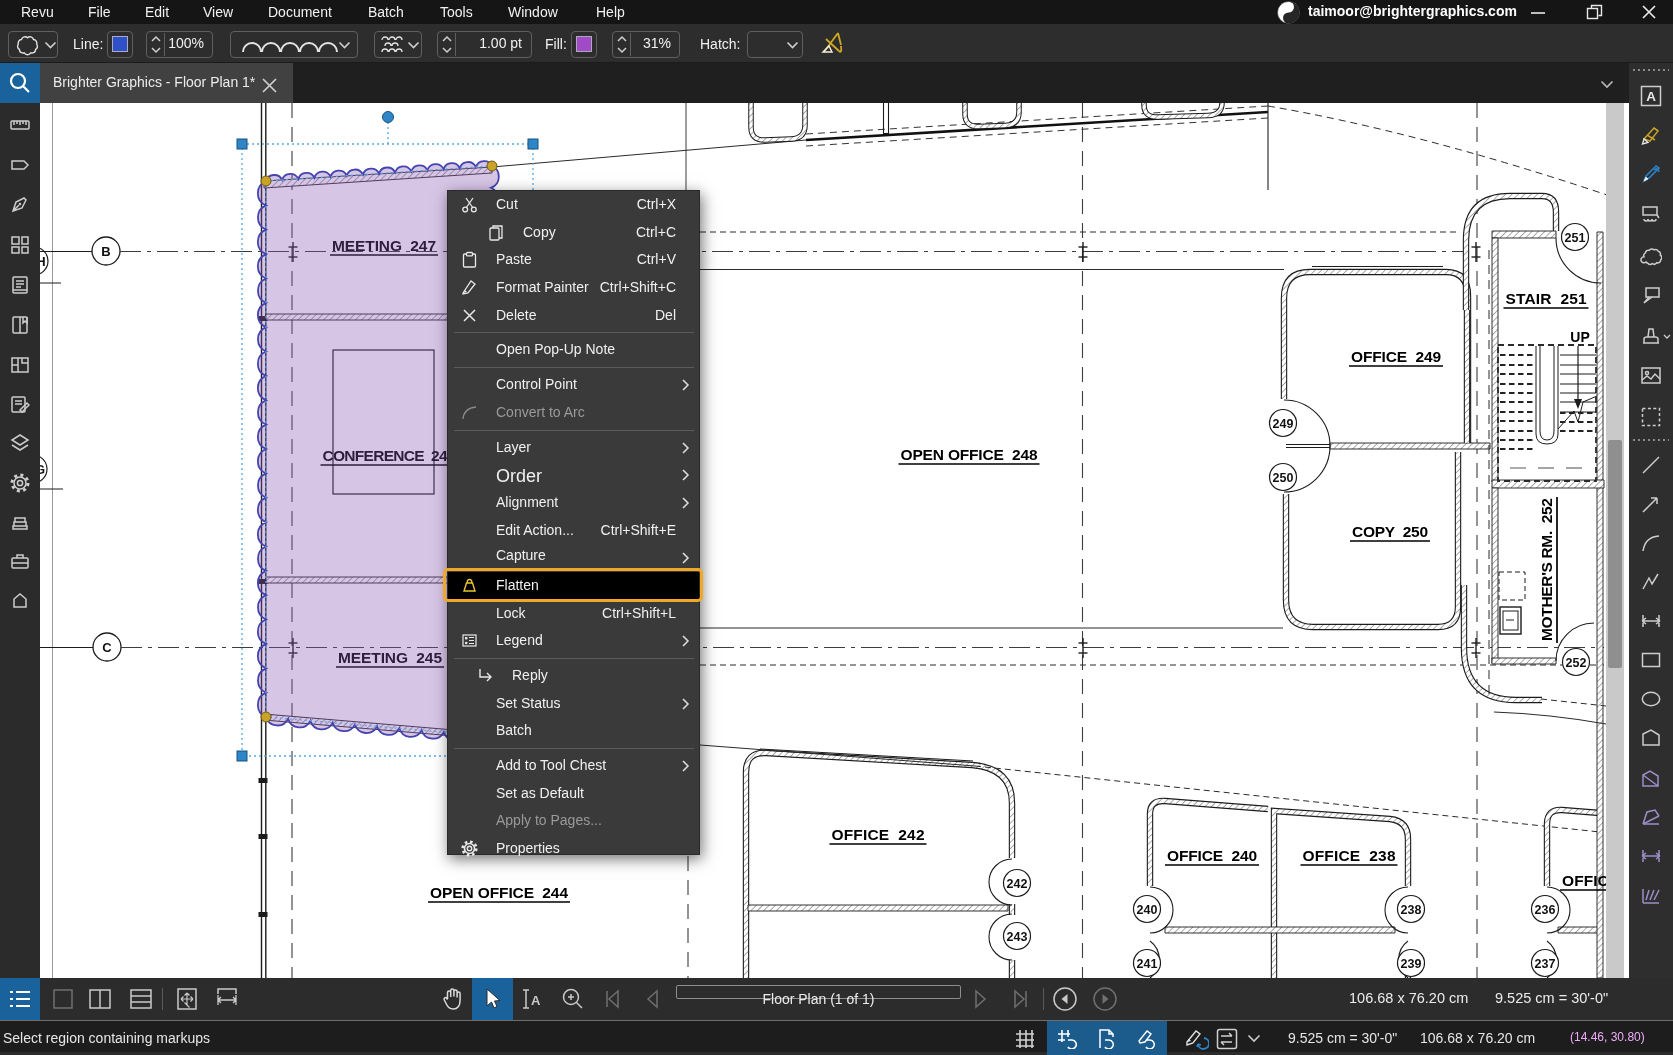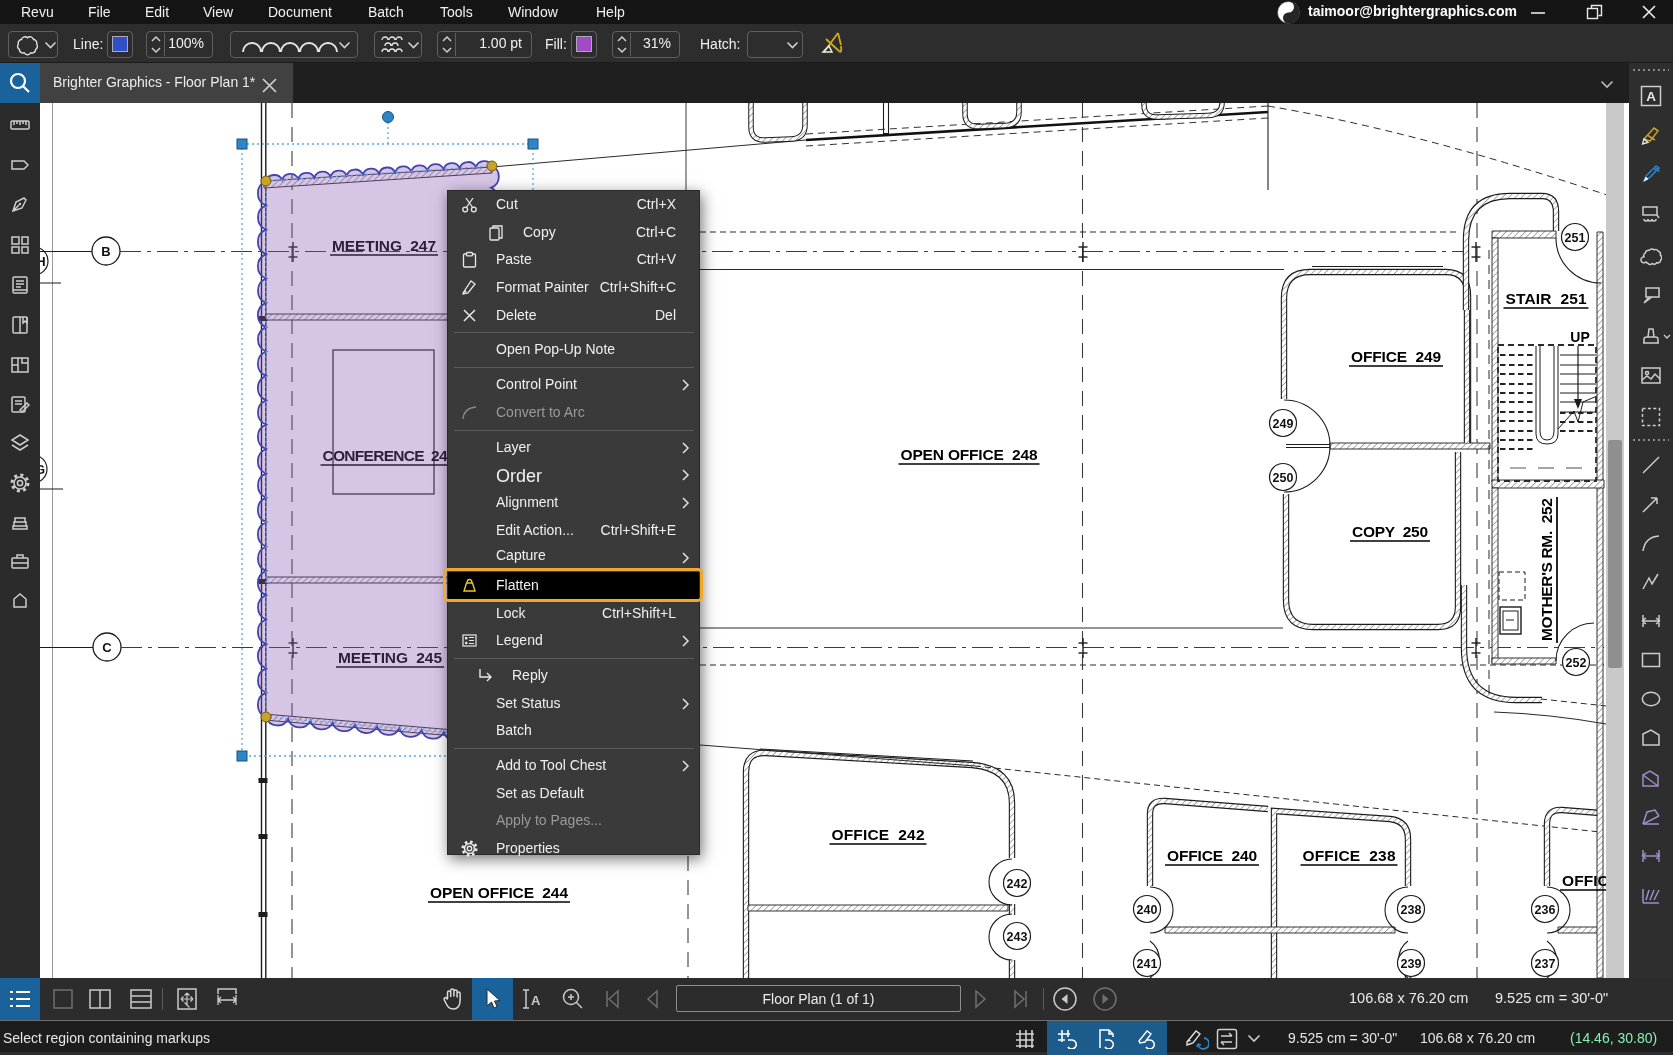--- a/index.html
+++ b/index.html
@@ -543,21 +543,21 @@
         <circle cx="11" cy="11" r="7.5" fill="none" stroke="#c9c9c9" stroke-width="1.5"></circle>
         <line x1="16.5" y1="16.5" x2="22" y2="22" stroke="#c9c9c9" stroke-width="1.5"></line>
         <path d="M8,11 h6 M11,8 v6" fill="none" stroke="#c9c9c9" stroke-width="1.5"></path>
       </svg>
       <svg class="abs" style="left:599px;top:8px;" width="26" height="26" viewBox="0 0 26 26">
         <path d="M8,5 v16 M19,5 l-9,8 l9,8 Z" fill="none" stroke="#6f6f6f" stroke-width="1.5"></path>
       </svg>
       <svg class="abs" style="left:640px;top:8px;" width="26" height="26" viewBox="0 0 26 26">
         <path d="M17,5 l-9,8 l9,8 Z" fill="none" stroke="#6f6f6f" stroke-width="1.5"></path>
       </svg>
-      <div class="abs" style="left:676px;top:7px;width:285px;height:27px;border:1px solid #8e8e8e;border-radius:2px;">
+      <div class="abs" style="left:676px;top:7px;width:285px;height:14px;border:1px solid #8e8e8e;border-radius:2px;">
         <span style="position:absolute;left:0;right:0;top:5px;text-align:center;color:#ececec;font-size:14px;">Floor Plan (1 of 1)</span>
       </div>
       <svg class="abs" style="left:968px;top:8px;" width="26" height="26" viewBox="0 0 26 26">
         <path d="M8,5 l9,8 l-9,8 Z" fill="none" stroke="#6f6f6f" stroke-width="1.5"></path>
       </svg>
       <svg class="abs" style="left:1008px;top:8px;" width="26" height="26" viewBox="0 0 26 26">
         <path d="M7,5 l9,8 l-9,8 Z M18,5 v16" fill="none" stroke="#6f6f6f" stroke-width="1.5"></path>
       </svg>
       <div class="abs" style="left:1043px;top:10px;width:1px;height:22px;background:#5a5a5a;"></div>
       <svg class="abs" style="left:1052px;top:8px;" width="26" height="26" viewBox="0 0 26 26">
@@ -607,21 +607,21 @@
         <svg class="abs" style="left:9px;top:7px;" width="22" height="22">
           <rect x="1.5" y="1.5" width="19" height="19" rx="2" stroke="#d0d0d0" stroke-width="1.5" fill="none"></rect>
           <path d="M5,8 h11 M16,8 l-3,-3 M5,14 h11 M5,14 l3,3" stroke="#d0d0d0" stroke-width="1.5" fill="none"></path>
         </svg>
       </div>
       <svg class="abs" style="left:1247px;top:13px;" width="14" height="9" fill="none" stroke="#ccc" stroke-width="1.6">
         <path d="M1.5,1.5 L7,7 L12.5,1.5"></path>
       </svg>
       <span class="abs" style="left:1288px;top:9px;color:#e6e6e6;font-size:14px;">9.525 cm = 30'-0"</span>
       <span class="abs" style="left:1420px;top:9px;color:#e6e6e6;font-size:14px;">106.68 x 76.20 cm</span>
-      <span class="abs" style="left:1570px;top:9px;color:#86efac;font-size:14px;">(14.46, 30.80)</span>
+      <span class="abs" style="left:1570px;top:9px;color:#f0abfc;font-size:12px;">(14.46, 30.80)</span>
     </div>
     <div class="abs" style="left:447px;top:190px;width:253px;height:665px;background:#3a3a3a;border:1px solid #2a2a2a;box-shadow:2px 4px 14px rgba(0,0,0,0.55);">
       <div style="position:relative;height:27.7px;">
         <svg style="position:absolute;left:13px;top:5px;" width="17" height="17" viewBox="0 0 17 17">
           <path d="M5,2 L12,12 M12,2 L5,12" stroke="#e8e8e8" stroke-width="1.3" fill="none"></path>
           <circle cx="4.2" cy="13.5" r="2.4" stroke="#e8e8e8" stroke-width="1.3" fill="none"></circle>
           <circle cx="12.8" cy="13.5" r="2.4" stroke="#e8e8e8" stroke-width="1.3" fill="none"></circle>
         </svg>
         <span style="position:absolute;left:48px;top:5px;font-size:14px;color:#f0f0f0;">Cut</span>
         <span style="position:absolute;right:23px;top:5px;font-size:14px;color:#f0f0f0;">Ctrl+X</span>

